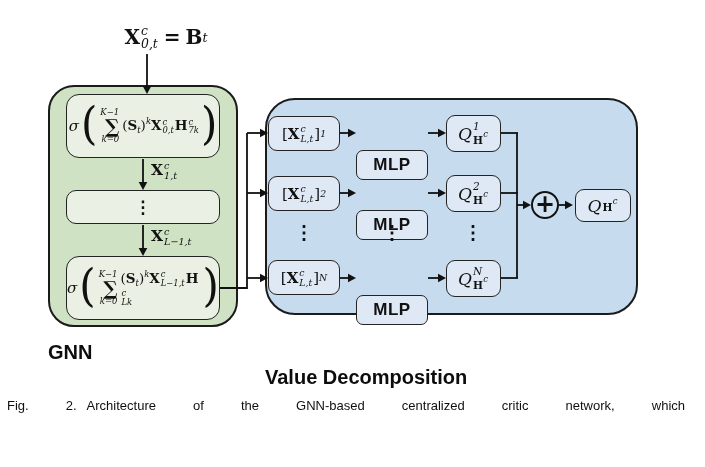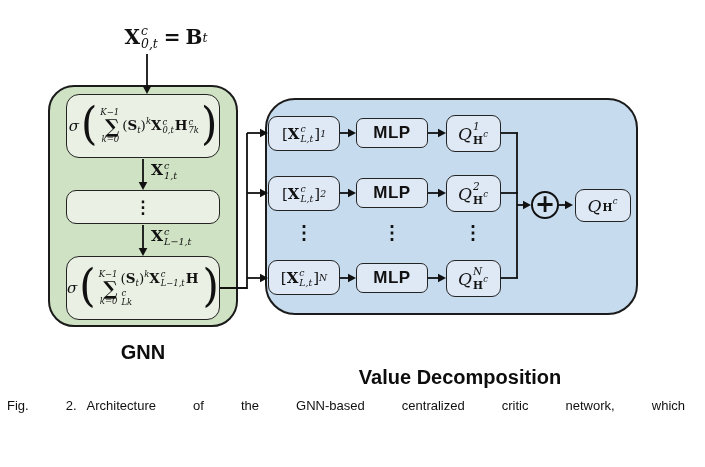--- a/index.html
+++ b/index.html
@@ -33,21 +33,21 @@
     background:#eaf0e3; border:1.6px solid #232323; border-radius:10px;
     display:flex; align-items:center; justify-content:center; z-index:3;
   }
   .vbox {
     position:absolute; background:#dfe9f5; border:1.6px solid #232323;
     display:flex; align-items:center; justify-content:center; z-index:3;
   }
   .inbox  { left:268px; width:72px; height:35px; border-radius:9px; font-size:15px; }
   .mlpbox { left:356px; width:72px; height:30px; border-radius:7px;
             font-family:"Liberation Sans", sans-serif; font-weight:bold; font-size:17px;
-            letter-spacing:0.5px; font-style:normal; }
+            letter-spacing:0.5px; font-style:normal;margin-top:32px; }
   .qbox   { left:446px; width:55px; height:37px; border-radius:9px; font-size:17px; }
   .qout   { left:575px; top:189px; width:56px; height:33px; border-radius:9px; font-size:17px; }
   
   .it { font-style:italic; }
   .bv { font-weight:bold; font-style:normal; }
   .frow { display:inline-flex; align-items:center; gap:1px; }
   .sigma { font-style:italic; font-size:15px; margin-right:1px; }
   .bigp { display:inline-block; font-size:42px; line-height:0.8; font-weight:400;
           transform:scaleY(1.06); position:relative; top:-2px; }
   .sumstack { display:inline-flex; flex-direction:column; align-items:flex-end;
@@ -76,21 +76,21 @@
            font-weight:bold; font-size:19px; line-height:1; }
   .plus-circle {
     position:absolute; left:531px; top:191px; width:28px; height:28px;
     border:2.5px solid #111; border-radius:50%; background:#cfe0f0; z-index:3;
     display:flex; align-items:center; justify-content:center;
   }
   .plus-circle span { font-family:"DejaVu Sans", sans-serif; font-weight:900;
     font-size:24px; line-height:1; position:relative; top:-1px; }
   .panel-label {
     position:absolute; z-index:3; font-family:"Liberation Sans", sans-serif;
-    font-weight:bold; font-size:20px; text-align:center; color:#0d0d0d;
+    font-weight:bold; font-size:20px; color:#0d0d0d;
   }
   .gnn-label { left:48px; top:341px; width:190px; }
   .vd-label  { left:265px; top:341px; width:390px;margin-top:25px; }
   
   .caption {
     position:absolute; left:7px; top:395px; width:678px; z-index:3;
     font-family:Liberation Sans, sans-serif; font-size:13px; line-height:22px; color:#101010;
   }
   .cap-line1 { text-align:justify; text-align-last:justify; }
   .fig-num { margin-right:10px; }

